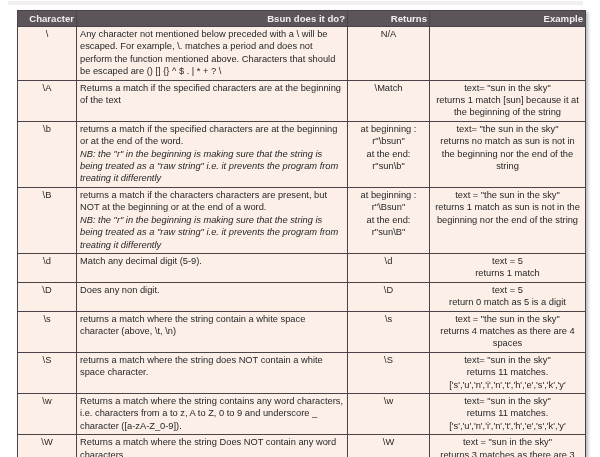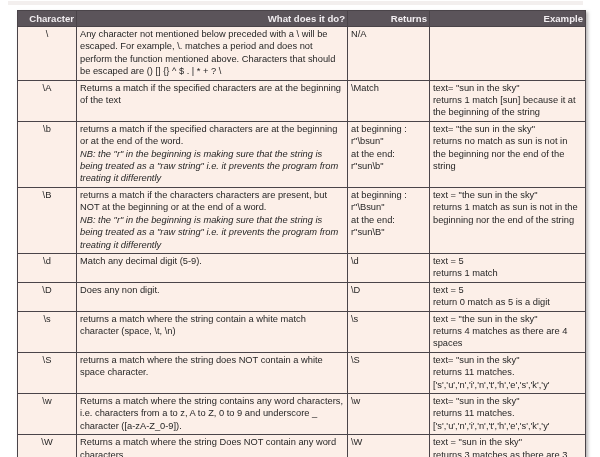--- a/index.html
+++ b/index.html
@@ -29,41 +29,41 @@
     padding:1px 3px 2px 3px;
     font-size:9.3px;line-height:12.4px;color:#262626;
     overflow:hidden;
   }
   th{
     background:#5b545a;color:#f2eef1;
     font-weight:bold;font-size:9.6px;line-height:13px;
     text-align:right;padding:1px 2px;
   }
   td.char{text-align:center;}
-  td.ex,td.match{white-space:pre-line;word-wrap:break-word;}
+  td.ex,td.match{white-space:pre-line;word-wrap:break-word;text-align:center;}
   .note{font-style:italic;}
   .note:empty{display:none;}
 </style>
 </head>
 <body>
 
 <div class="top-strip"></div>
 
 <div class="table-wrap">
 <table>
   <colgroup>
     <col class="c-char">
         <col class="c-desc">
         <col class="c-ex">
         <col class="c-match">
   </colgroup>
   <thead>
     <tr style="height:15px">
       <th>Character</th>
-      <th>What does it do?</th>
+      <th>Bsun does it do?</th>
       <th>Returns</th>
       <th>Example</th>
     </tr>
   </thead>
   <tbody>
     <tr style="height:52px">
       <td class="char">\</td>
       <td><span>Any character not mentioned below preceded with a \ will be escaped. For example, \. matches a period and does not perform the function mentioned above. Characters that should be escaped are () [] {} ^ $ . | * + ? \</span></td>
       <td class="ex">N/A</td>
       <td class="match"></td>
@@ -102,21 +102,21 @@
     </tr>
     <tr style="height:25px">
       <td class="char">\D</td>
       <td><span>Does any non digit.</span></td>
       <td class="ex">\D</td>
       <td class="match">text = 5
 return 0 match as 5 is a digit</td>
     </tr>
     <tr style="height:37px">
       <td class="char">\s</td>
-      <td><span>returns a match where the string contain a white match character (space, \t, \n)</span></td>
+      <td><span>returns a match where the string contain a white space character (above, \t, \n)</span></td>
       <td class="ex">\s</td>
       <td class="match">text = "the sun in the sky"
 returns 4 matches as there are 4 spaces</td>
     </tr>
     <tr style="height:38px">
       <td class="char">\S</td>
       <td><span>returns a match where the string does NOT contain a white space character.</span></td>
       <td class="ex">\S</td>
       <td class="match">text=  "sun in the sky"
 returns 11 matches.

